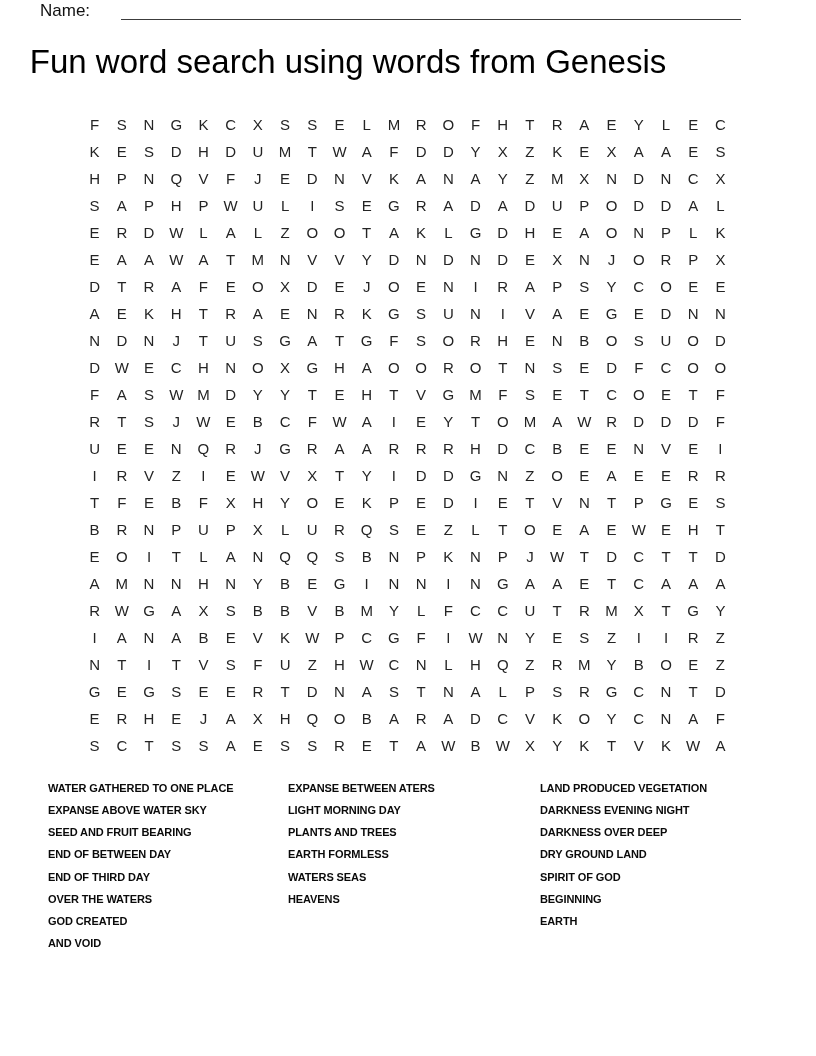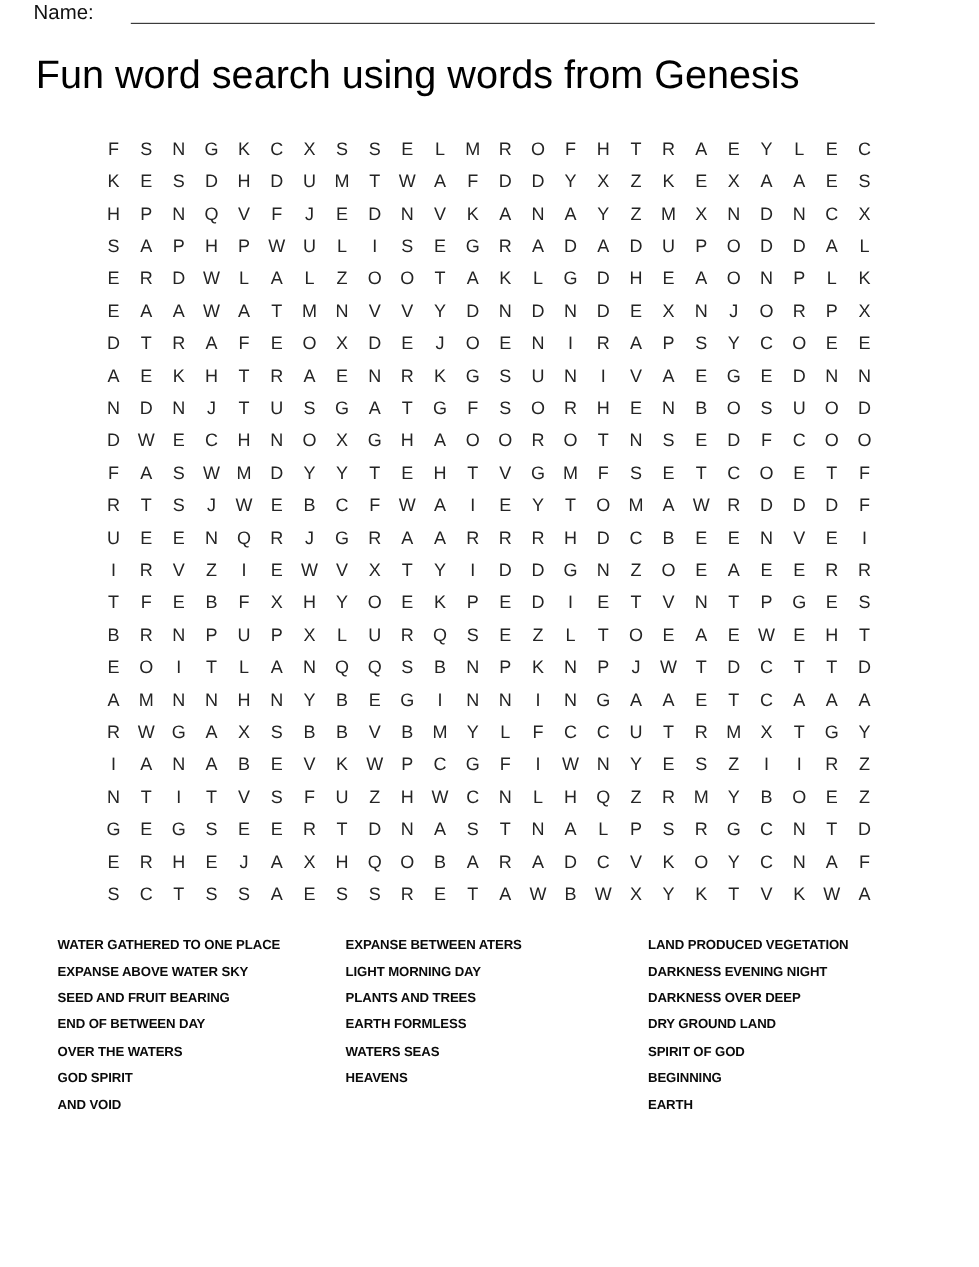--- a/index.html
+++ b/index.html
@@ -10,21 +10,21 @@
   body {
     width: 816px;
     height: 1056px;
     position: relative;
     font-family: "Liberation Sans", sans-serif;
     color: #000;
     overflow: hidden;
   }
   .name-row {
     position: absolute;
-    left: 28px;
+    left: 40px;
     top: 1px;
     width: 701px;
     display: flex;
     align-items: flex-end;
     gap: 24px;
   }
   .name-label {
     font-size: 17px;
     line-height: 19px;
     color: #111;
@@ -667,22 +667,23 @@
     <span class="cell">K</span>
     <span class="cell">W</span>
     <span class="cell">A</span>
   </div>
 
 <div class="wl-col wl-col-0" id="wl-col-0">
     <div class="wl-item">WATER GATHERED TO ONE PLACE</div>
     <div class="wl-item">EXPANSE ABOVE WATER SKY</div>
     <div class="wl-item">SEED AND FRUIT BEARING</div>
     <div class="wl-item">END OF BETWEEN DAY</div>
+    <div class="wl-item">END OF THIRD DAY</div>
     <div class="wl-item">OVER THE WATERS</div>
-    <div class="wl-item">GOD SPIRIT</div>
+    <div class="wl-item">GOD CREATED</div>
     <div class="wl-item">AND VOID</div>
   </div>
 <div class="wl-col wl-col-1" id="wl-col-1">
     <div class="wl-item">EXPANSE BETWEEN ATERS</div>
     <div class="wl-item">LIGHT MORNING DAY</div>
     <div class="wl-item">PLANTS AND TREES</div>
     <div class="wl-item">EARTH FORMLESS</div>
     <div class="wl-item">WATERS SEAS</div>
     <div class="wl-item">HEAVENS</div>
   </div>

